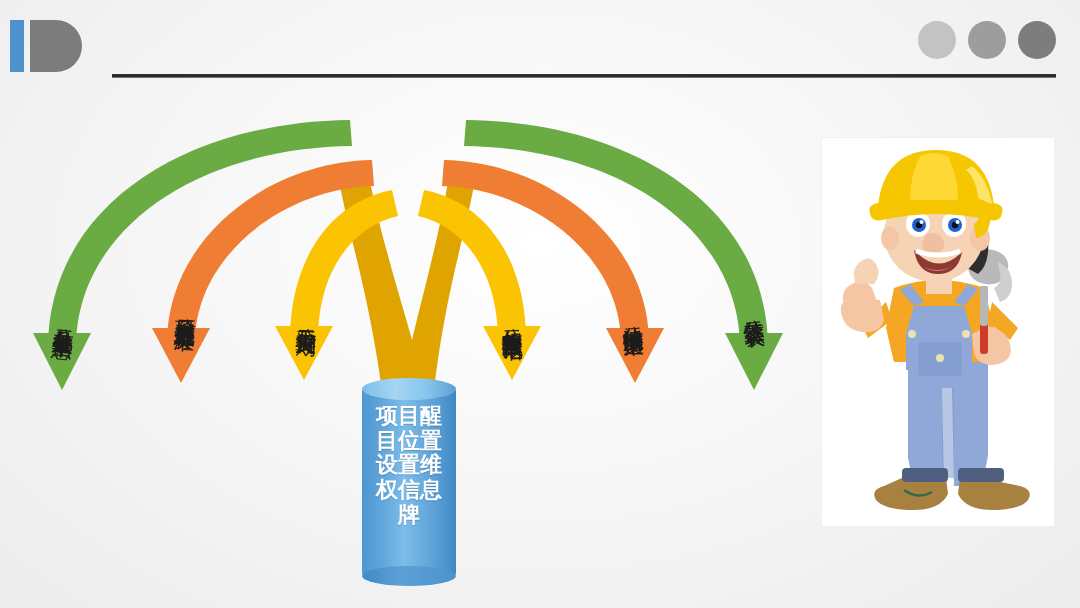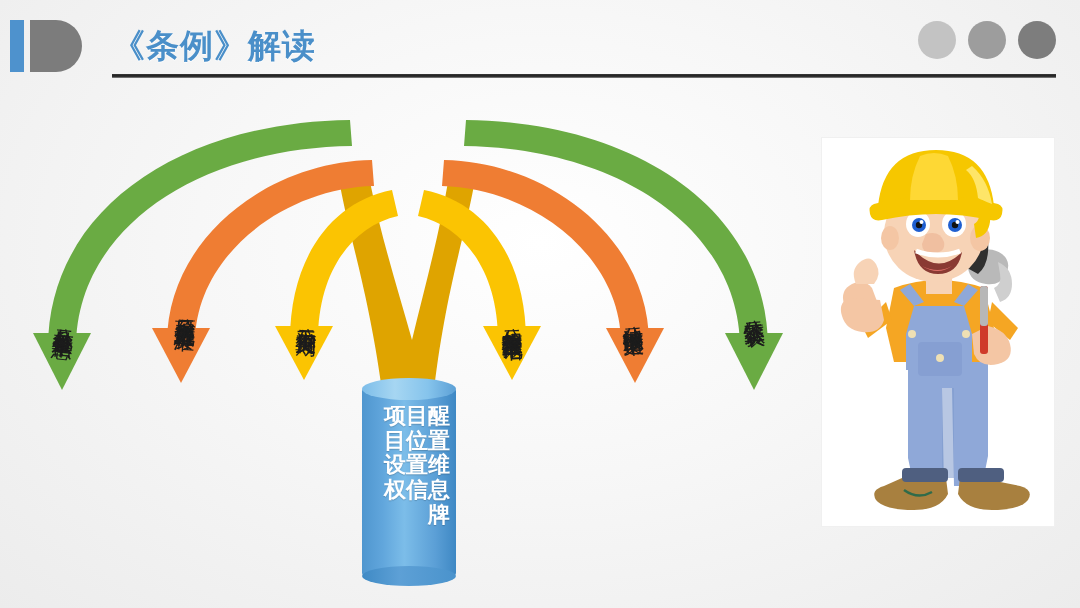--- a/index.html
+++ b/index.html
@@ -87,21 +87,21 @@
     background:linear-gradient(to right,#7dbde9 0%,#a6d6f2 35%,#86c4ec 70%,#5ca0d6 100%);
     border-radius:50%;
   }
   .cyl-bot{
     position:absolute; left:0; bottom:0; width:94px; height:20px;
     background:linear-gradient(to right,#3f8ac5 0%,#5da0d6 40%,#4a93cc 100%);
     border-radius:50%;
   }
   .cyl-text{
     position:absolute; left:0; top:26px; width:94px;
-    text-align:right;
+    text-align:center;
     color:#ffffff;
     font-size:22px;
     font-weight:bold;
     line-height:1.12;
     letter-spacing:0px;
     text-shadow:0 1px 1px rgba(0,0,0,.18);
     word-break:break-all;
     padding:0 6px;
   }
 
@@ -118,21 +118,20 @@
 
 <div id="slide">
 
   <div id="header">
 
     <div class="logo-wrap">
       <div class="logo-bar"></div>
       <div class="logo-d"></div>
     </div>
 
-    <div class="title-blue">《条例》解读</div>
 
 
     <div class="dots">
       <div class="dot d1"></div>
       <div class="dot d2"></div>
       <div class="dot d3"></div>
     </div>
 
     <div class="rule"></div>
   </div>

